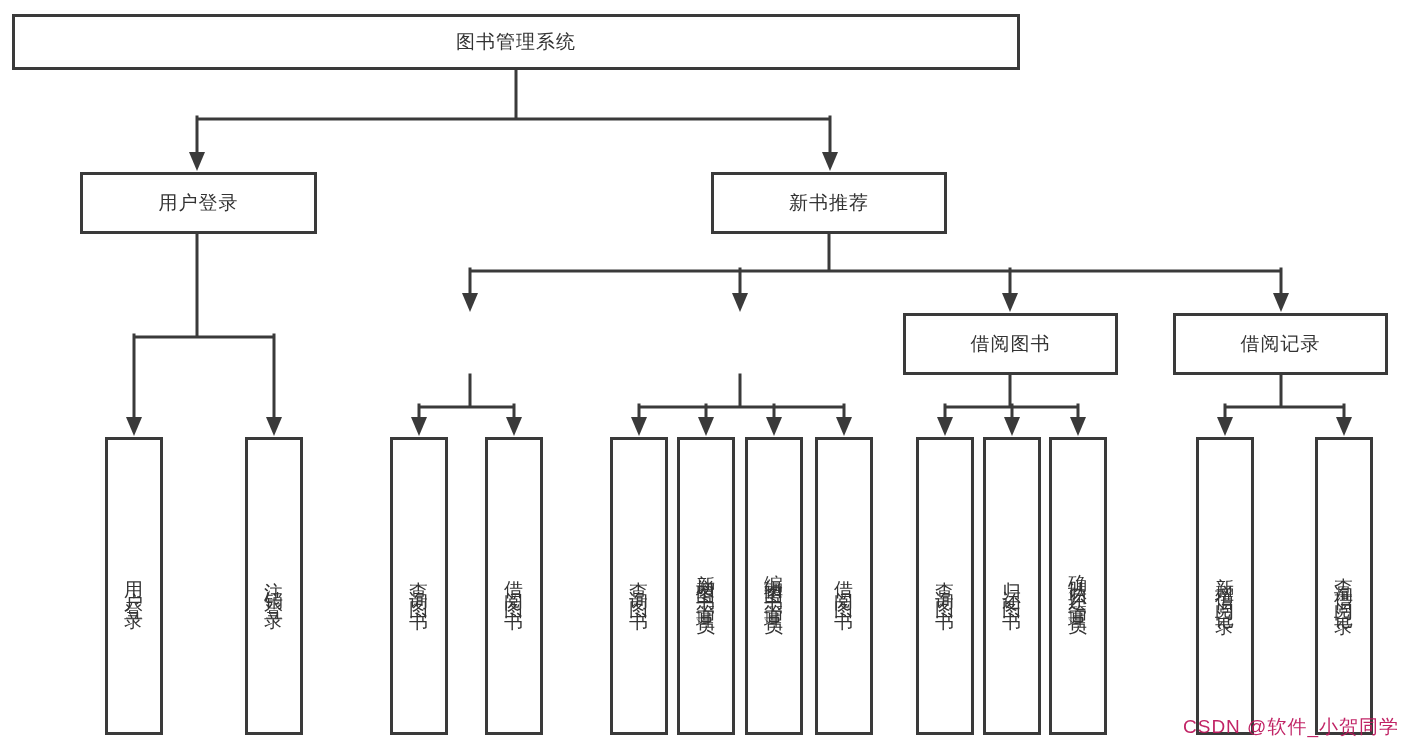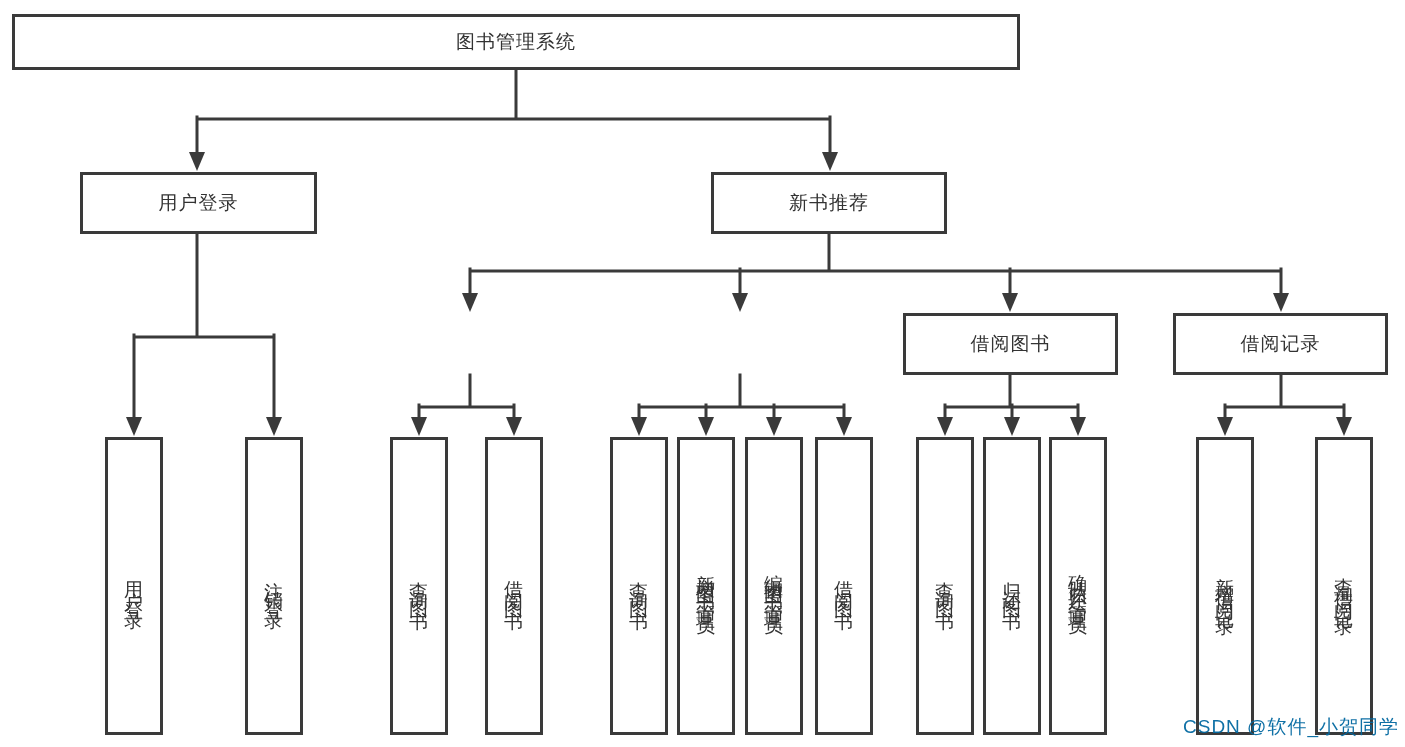--- a/index.html
+++ b/index.html
@@ -14,21 +14,21 @@
     display:flex;align-items:center;justify-content:center;
   }
   .h{font-size:19px;letter-spacing:1px;}
   .v{
     writing-mode:vertical-rl;text-orientation:mixed;
     font-size:19px;letter-spacing:10px;line-height:1;
   }
   .v .label{white-space:nowrap;}
   .watermark{
     position:absolute;left:1183px;top:714px;width:215px;
-    font-size:19px;color:#0369a1;letter-spacing:1px;white-space:nowrap;
+    font-size:19px;color:#be185d;letter-spacing:1px;white-space:nowrap;
     opacity:.95;z-index:5;
   }
 </style>
 </head>
 <body>
 
 <div class="canvas">
 
   <svg class="wires" width="1405" height="747" viewBox="0 0 1405 747">
     <g stroke="#3a3a3a" stroke-width="3" fill="none" stroke-linecap="square">

